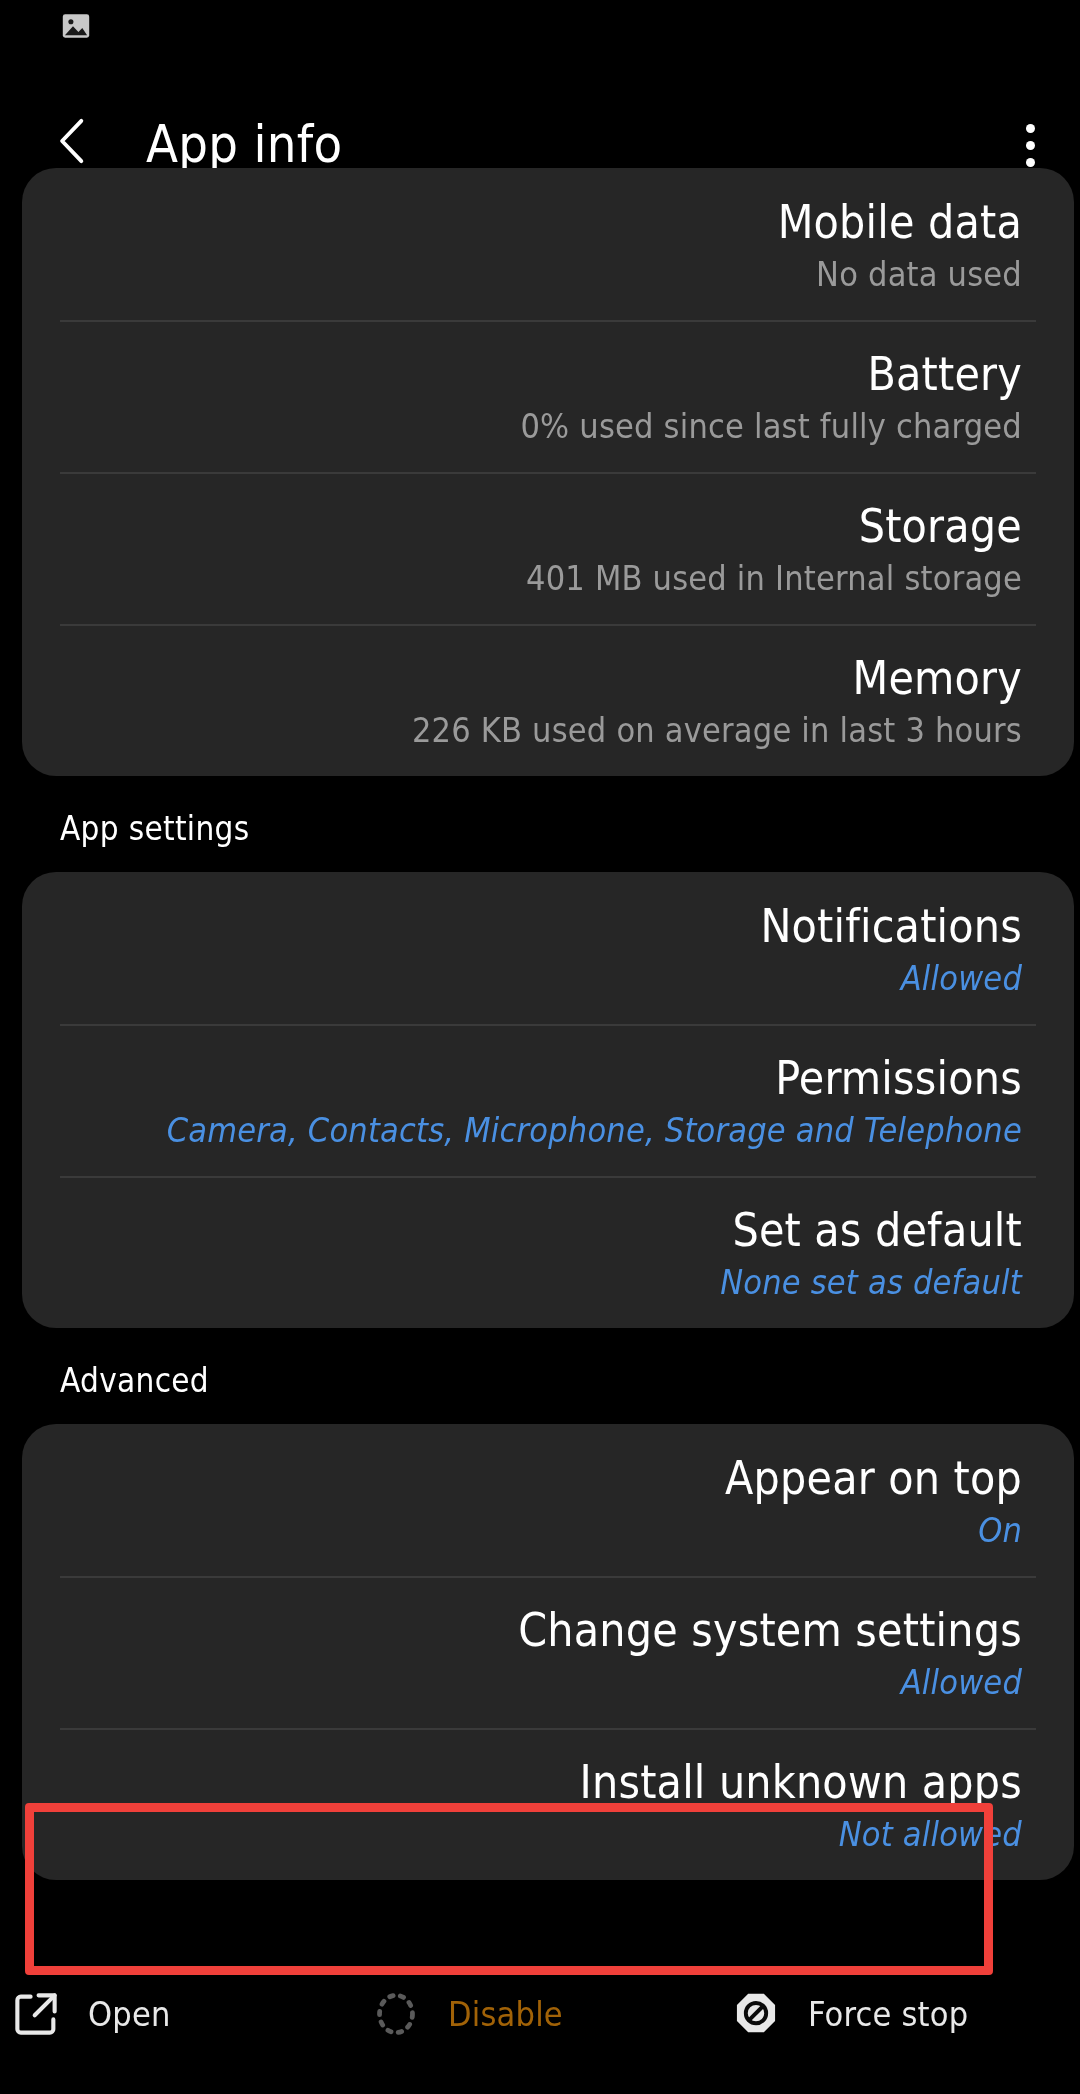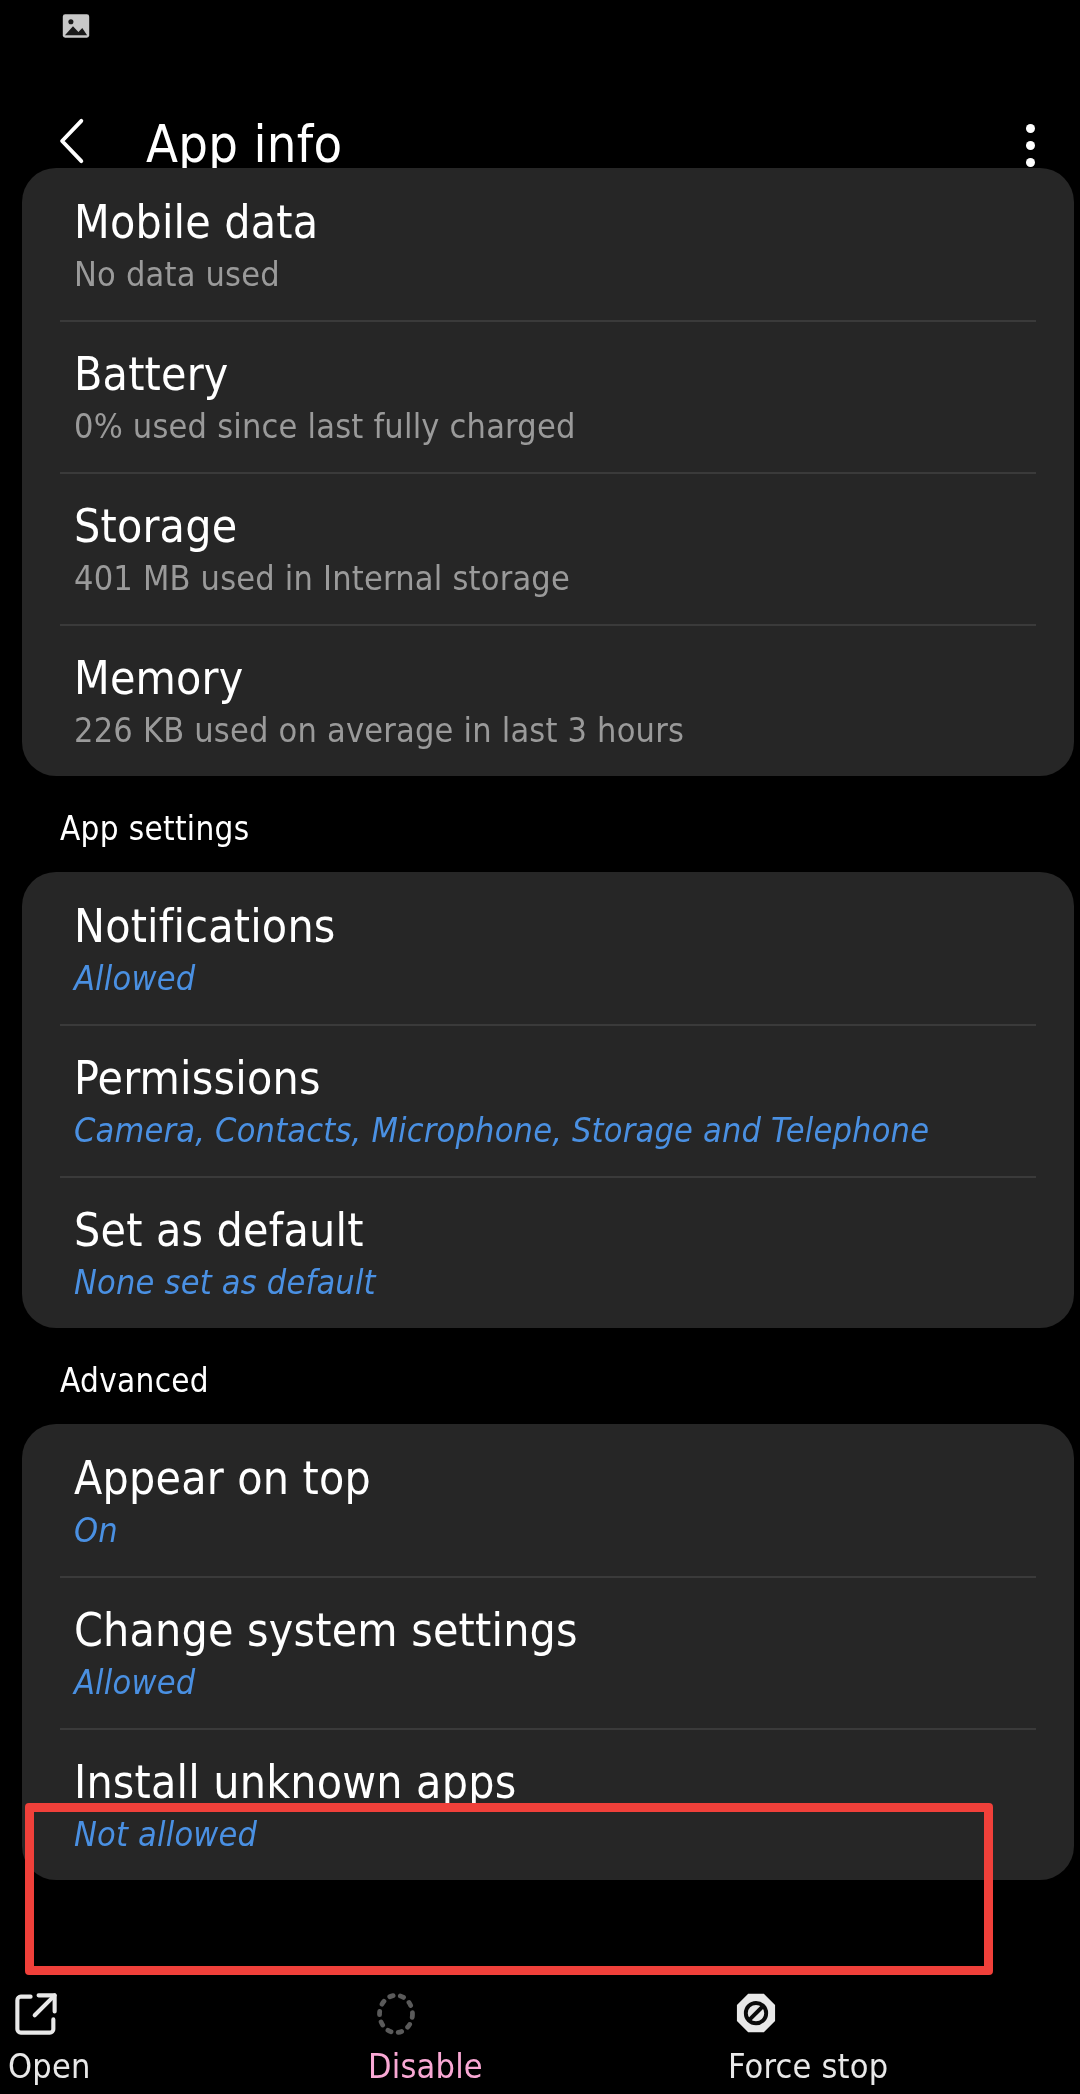--- a/index.html
+++ b/index.html
@@ -31,21 +31,21 @@
     display:flex; flex-direction:column; align-items:center; justify-content:center; gap:8px;
   }
   .dot { width:9px; height:9px; border-radius:50%; background:#fff; }
 
   
   .content { position:absolute; top:168px; left:0; width:1080px; }
 
   .card {
     margin:0 14px; background:#262626; border-radius:34px; overflow:hidden;
   }
-  .row { position:relative; padding:26px 52px 24px 52px; }
+  .row { position:relative; padding:26px 52px 24px 52px;text-align:right; }
   .row + .row::before {
     content:""; position:absolute; top:0; left:38px; right:38px;
     height:2px; background:#3a3a3a;
   }
   .row-title {
     font-size:46px; color:#ffffff; line-height:56px; font-weight:400;
     letter-spacing:0.2px; white-space:nowrap;
   }
   .row-sub {
     font-size:34px; line-height:44px; margin-top:2px; color:#9a9a9a;
@@ -63,25 +63,25 @@
     position:absolute; left:17px; top:1803px; width:968px; height:172px;
     border:9px solid #f0403a; border-radius:4px; pointer-events:none; z-index:20;
   }
 
   
   .bottombar {
     position:absolute; left:0; bottom:0; width:1080px; height:122px;
     display:flex; align-items:flex-start; background:#000;
   }
   .bottom-action {
-    flex:1; display:flex; flex-direction:column; 
-    justify-content:flex-start; padding-top:14px; gap:4px;
+    flex:1; display:flex; flex-direction:row; align-items:center;
+    justify-content:flex-start; padding-top:14px; gap:24px;
   }
   .bottom-label { font-size:34px; line-height:40px; color:#e8e8e8; letter-spacing:0.2px; }
-  .bottom-action.disabled .bottom-label { color:#f9a8d4; }
+  .bottom-action.disabled .bottom-label { color:#a16207; }
   .bottom-icon { width:56px; height:56px; display:flex; align-items:center; justify-content:center; }
 </style>
 </head>
 <body>
 
 <div id="screen">
 
   <div class="statusbar">
     <span class="status-icon">
       <svg width="36" height="36" viewBox="0 0 24 24">

